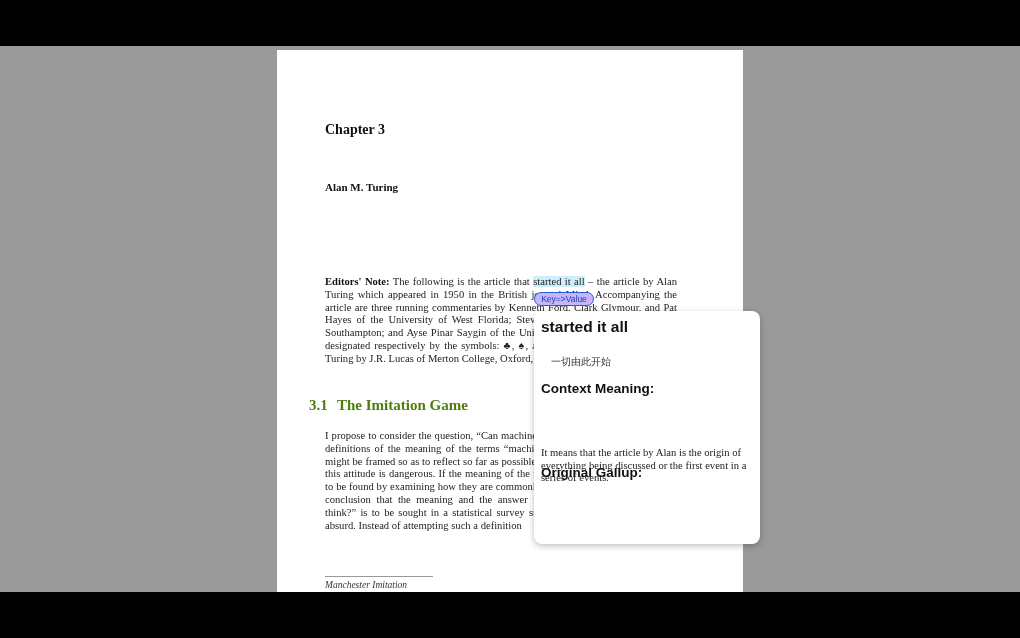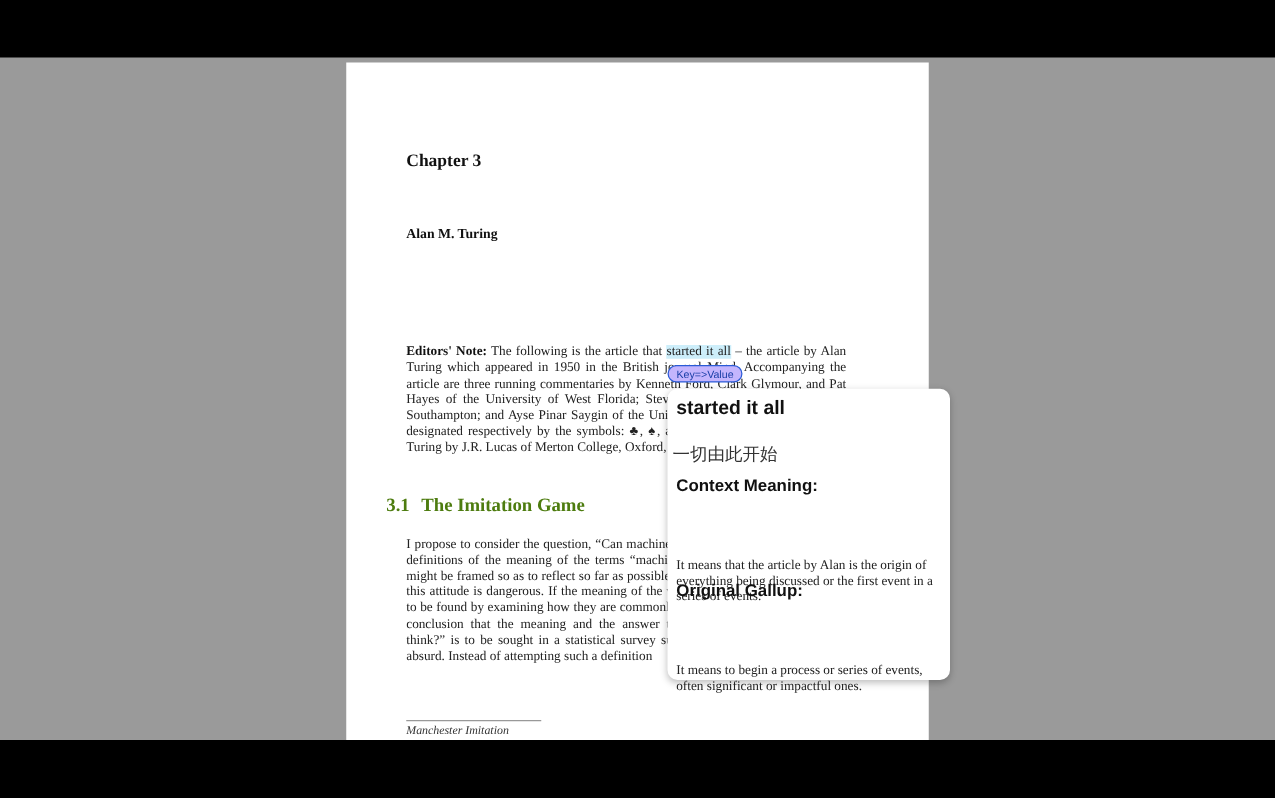--- a/index.html
+++ b/index.html
@@ -12,21 +12,21 @@
   .para { position:absolute; left:48px; width:352px; font-size:10.6px; line-height:12.8px; color:#222; text-align:justify; }
   .para b { color:#111; }
   .hl { background:#cdeefa; }
   .section { position:absolute; left:32px; top:347px; font-size:15px; font-weight:bold; color:#4d7c0f; white-space:nowrap; }
   .section .num { display:inline-block; width:28px; }
   .foot-rule { position:absolute; left:48px; top:526px; width:108px; height:1px; background:#999; }
   .foot { position:absolute; left:48px; top:530px; font-size:9.5px; font-style:italic; color:#333; }
   .kv-chip { position:absolute; left:534px; top:292px; width:58px; height:12px; border:1.5px solid #2a5bd7; border-radius:8px; background:#c4b5fd; font-family:"Liberation Sans", sans-serif; font-size:8.5px; line-height:12px; text-align:center; color:#1a3fa8; }
   .popup { position:absolute; left:534px; top:311px; width:226px; height:233px; background:#fff; border-radius:8px; box-shadow:0 2px 6px rgba(0,0,0,0.25); }
   .popup .term { position:absolute; left:7px; top:7px; font-family:"Liberation Sans", sans-serif; font-weight:bold; font-size:15.5px; color:#111; }
-  .popup .zh { position:absolute; left:4px; top:44px; font-family:"DejaVu Sans", sans-serif; font-size:14px; color:#333; }
+  .popup .zh { position:absolute; left:17px; top:44px; font-family:"DejaVu Sans", sans-serif; font-size:10px; color:#333; }
   .popup .h { position:absolute; left:7px; font-family:"Liberation Sans", sans-serif; font-weight:bold; font-size:13.5px; color:#111; }
   .popup .p { position:absolute; left:7px; width:214px; font-size:10.6px; line-height:12.5px; color:#222;margin-top:32px; }
   .bar-top { position:absolute; left:0; top:0; width:1020px; height:46px; background:#000; }
   .bar-bottom { position:absolute; left:0; top:592px; width:1020px; height:46px; background:#000; }
 </style>
 </head>
 <body>
 
 <div class="bar-top"></div>
 
@@ -53,17 +53,16 @@
   </div>
 
   <div class="kv-chip" style="top:246px;">Key=&gt;Value</div>
 
   <div class="popup" style="top:265px;">
     <div class="term">started it all</div>
     <div class="zh">一切由此开始</div>
     <div class="h" style="top:70px;">Context Meaning:</div>
     <div class="p" style="top:104px;">It means that the article by Alan is the origin of everything being discussed or the first event in a series of events.</div>
     <div class="h" style="top:154px;">Original Gallup:</div>
-    <div class="p" style="top:188px;">It means to begin a process or series of events, often significant or impactful ones.</div>
   </div>
 </div>
 
 <div class="bar-bottom"></div>
 
 </body></html>

